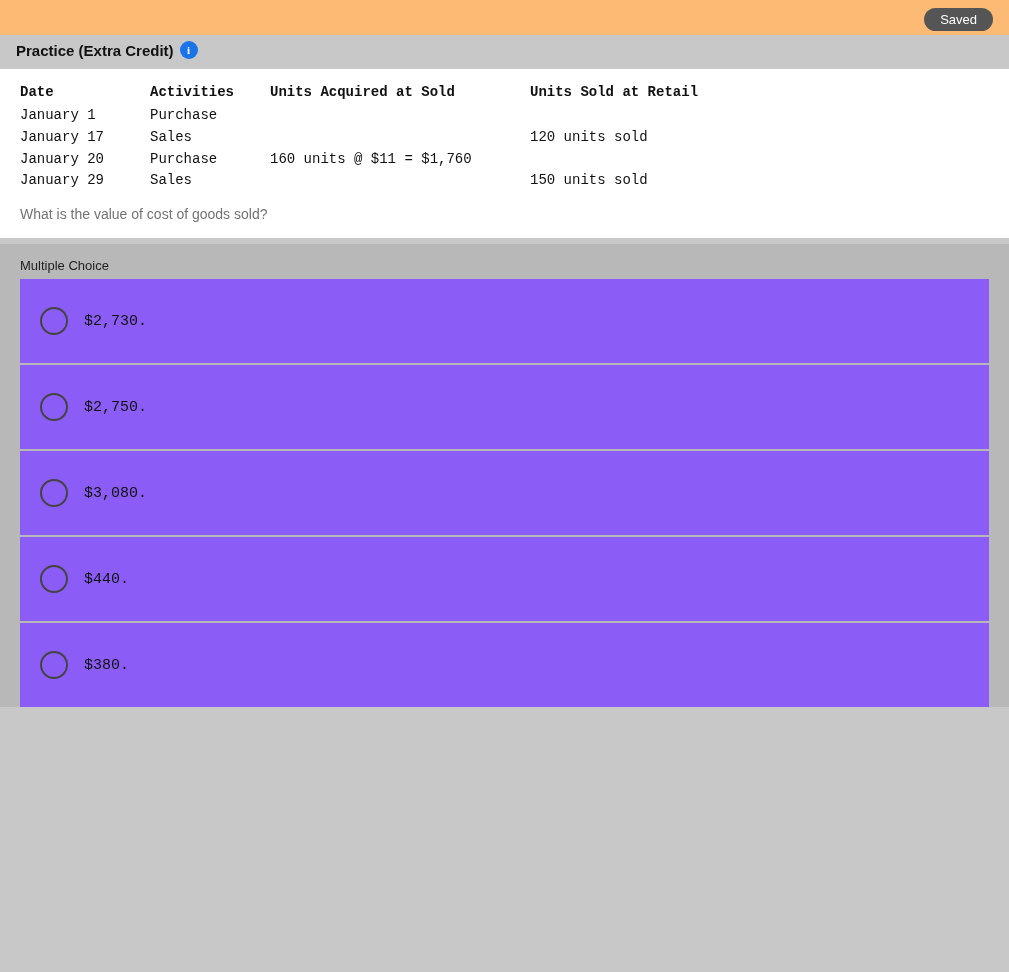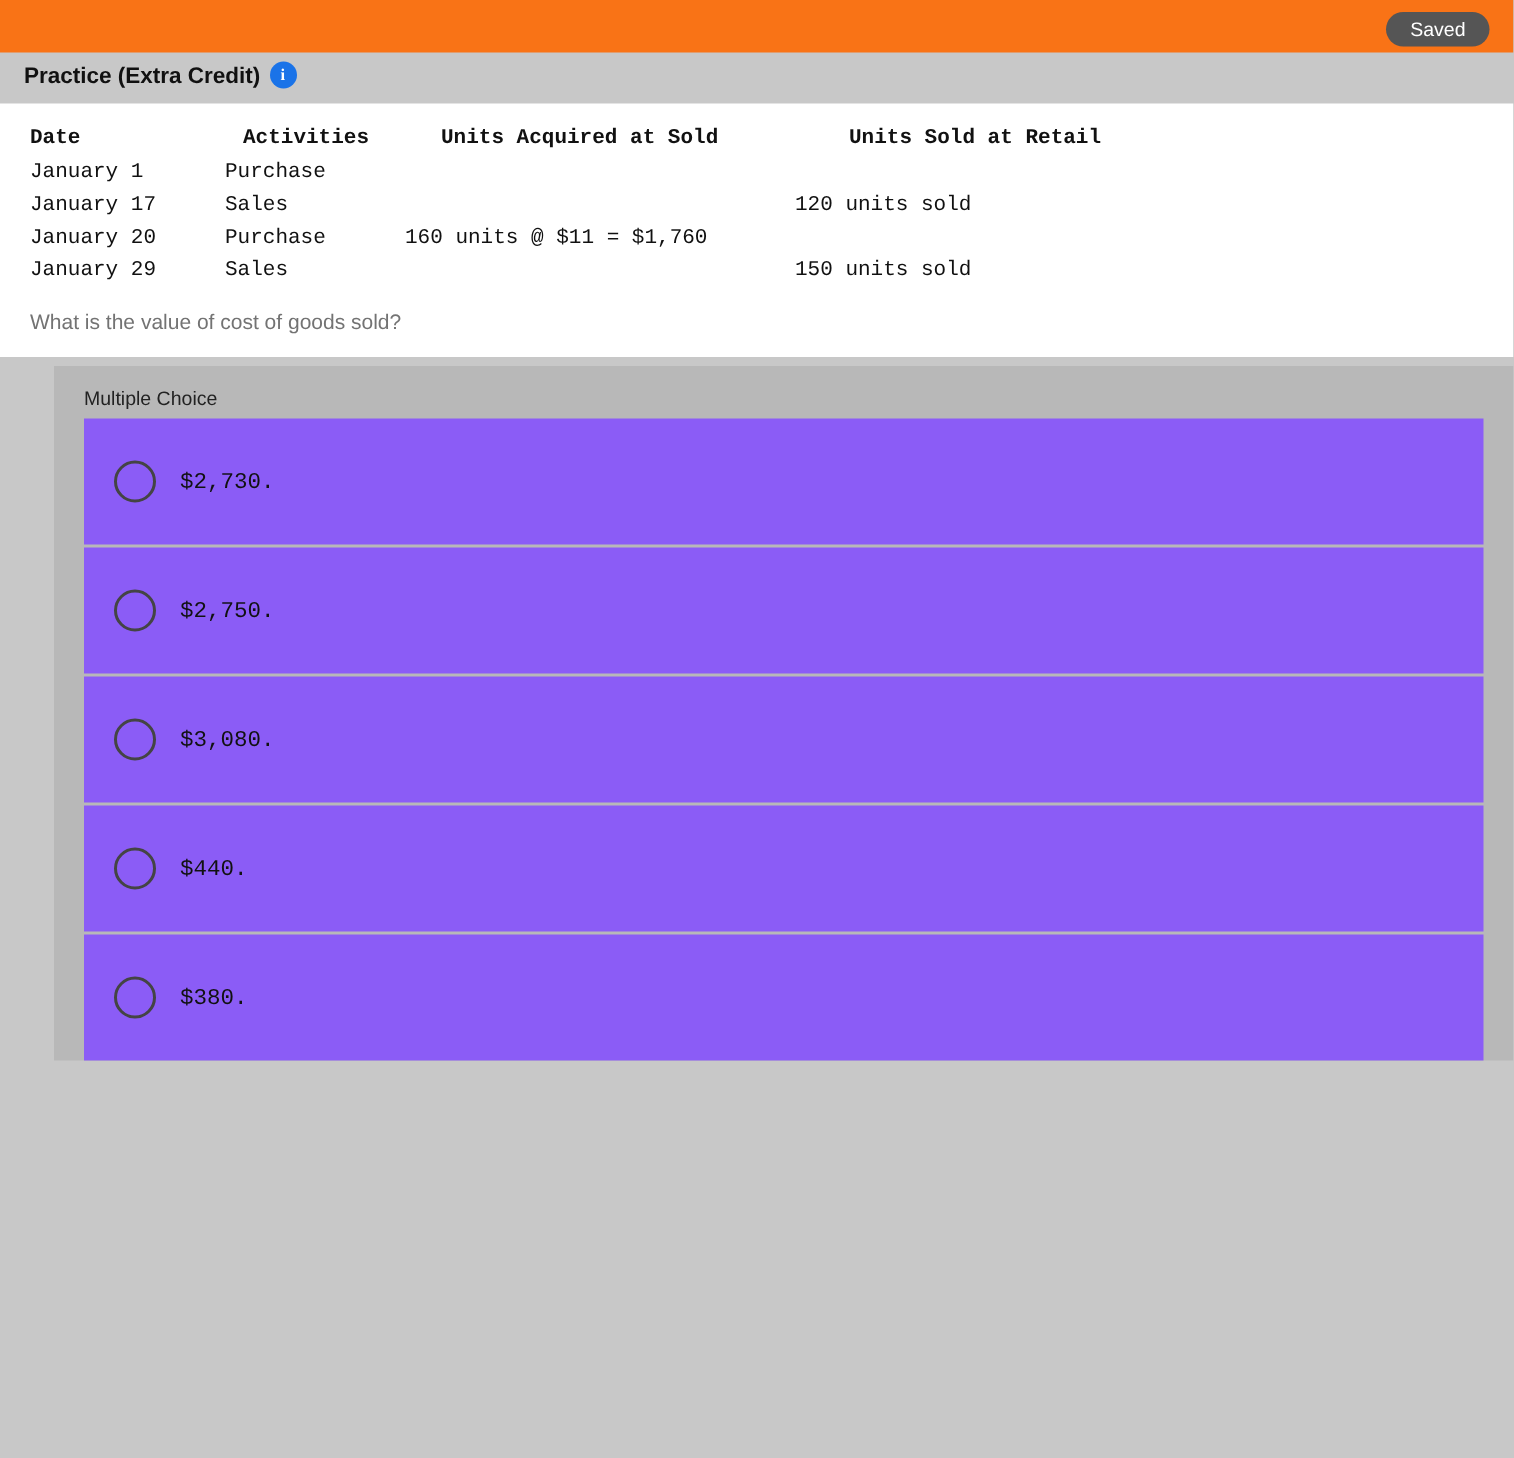--- a/index.html
+++ b/index.html
@@ -6,21 +6,21 @@
 
     body {
       font-family: 'Courier New', Courier, monospace;
       background-color: #c8c8c8;
       min-height: 972px;
       width: 1009px;
       position: relative;
     }
 
     .top-bar {
-      background-color: #f97316;
+      background-color: #fdba74;
       padding: 8px 16px 4px 16px;
       display: flex;
       justify-content: flex-end;
       align-items: center;
     }
 
     .saved-button {
       background-color: #555;
       color: #fff;
       border: none;
@@ -65,21 +65,21 @@
 
     .table-area {
       font-family: 'Courier New', Courier, monospace;
       font-size: 14px;
       color: #111;
       line-height: 1.6;
     }
 
     .table-header-row {
       display: flex;
-      gap: 12px;
+      gap: 0;
       font-weight: bold;
       margin-bottom: 2px;
     }
 
     .col-date { width: 130px; }
     .col-activities { width: 120px; }
     .col-acquired { width: 260px; }
     .col-sold { width: 240px; }
 
     .table-data-row {
@@ -91,21 +91,20 @@
     .question-text {
       font-family: Arial, sans-serif;
       font-size: 14px;
       color: #737373;
       margin-top: 14px;
     }
 
     .multiple-choice-section {
       background-color: #b8b8b8;
       padding: 14px 20px 0 20px;
-      margin-left: 36px;
     }
 
     .mc-label {
       font-family: Arial, sans-serif;
       font-size: 13px;
       color: #222;
       margin-bottom: 6px;
     }
 
     .option-row {

